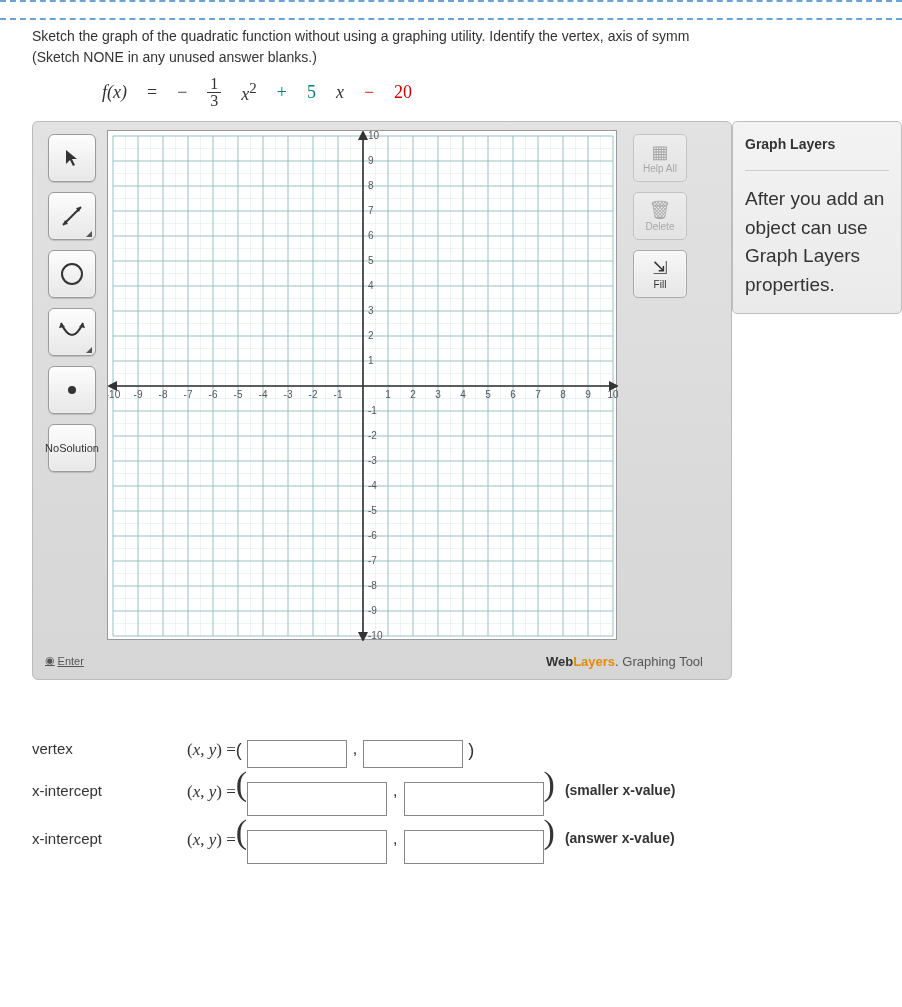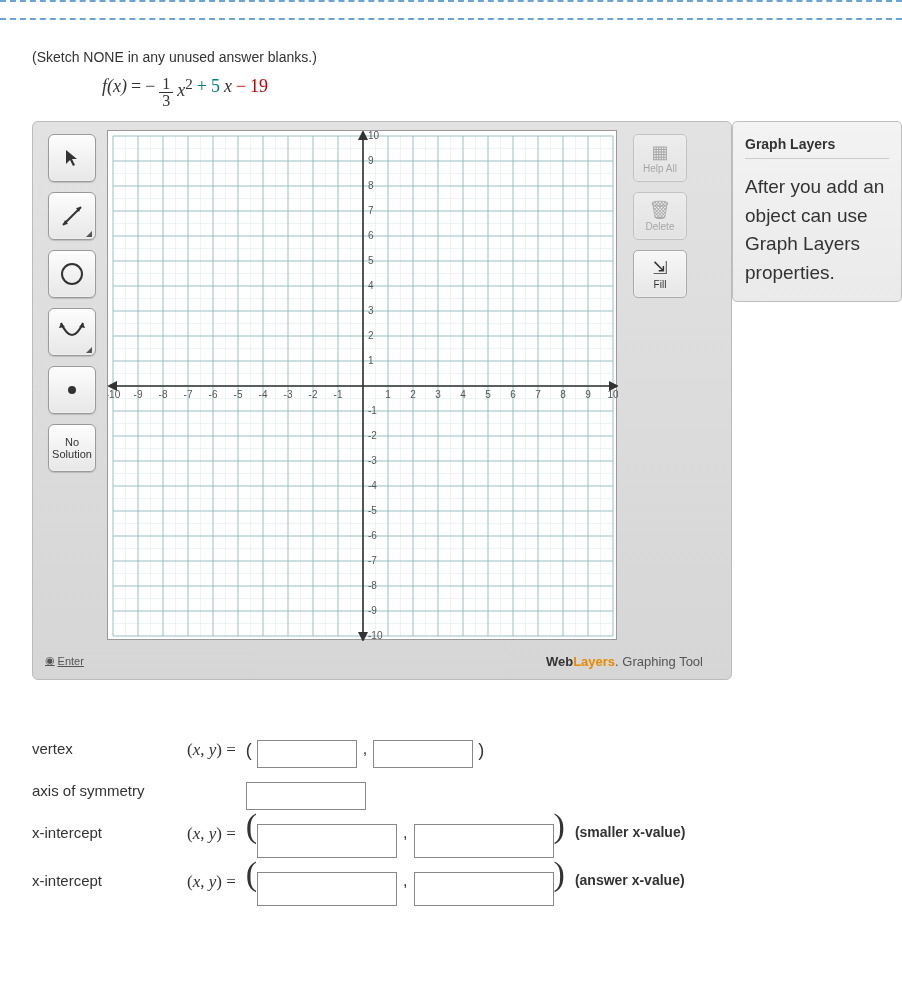--- a/index.html
+++ b/index.html
@@ -18,22 +18,22 @@
     margin: 0 0 6px 0;
   }
   .content { padding: 0 0 20px 32px; }
   .prompt { line-height: 1.5; margin-bottom: 8px; }
   .equation {
     font-family: "Times New Roman", serif;
     font-style: italic;
     font-size: 18px;
     margin: 6px 0 12px 70px;
     display: flex;
-    align-items: flex-start;
-    gap: 4px;
+    align-items: center;
+    gap: 20px;
   }
   .equation .roman { font-style: normal; }
   .frac {
     display: inline-flex;
     flex-direction: column;
     align-items: center;
     font-size: 16px;
     font-style: normal;
     line-height: 1;
     vertical-align: middle;
@@ -72,21 +72,21 @@
     width: 48px; height: 48px;
     border: 1px solid #9a9a9a;
     border-radius: 6px;
     background: linear-gradient(#fdfdfd,#e7e7e7);
     display: flex;
     align-items: center; justify-content: center;
     box-shadow: inset 0 0 2px #fff, 0 1px 1px rgba(0,0,0,.15);
     font-size: 22px; color:#333;
     cursor: pointer;
   }
-  .tool-btn.small-text { font-size:11px; line-height:1.1; text-align:center; flex-direction:column; }
+  .tool-btn.small-text { font-size:11px; line-height:1.1; text-align:center; flex-direction:row; }
   .tool-corner { position:absolute; right:4px; bottom:3px; width:0;height:0;border-left:6px solid transparent;border-bottom:6px solid #555;}
   .tool-wrap{position:relative;}
   .canvas {
     width: 510px; height: 510px;
     background: #fff;
     border: 1px solid #999;
     position: relative;
     margin-left: 4px;
   }
   .right-tools {
@@ -116,64 +116,64 @@
   }
   .footer-brand b{color:#333;}
   .footer-brand .orange{color:#e68a00; font-weight:bold;}
 
   .layers-panel {
     border:1px solid #bebebe; border-radius:5px;
     background: linear-gradient(#f3f3f3,#eaeaea);
     padding: 14px 12px; width: 170px; 
     margin-left: 0;
   }
-  .layers-title { font-weight:bold; font-size:14px; margin-bottom:6px;}
+  .layers-title { font-weight:bold; font-size:14px; margin-bottom:18px;}
   .layers-text { font-size:19px; line-height:1.5; color:#333;}
   
   .answers { margin-top: 60px; }
   .ans-row { display:flex; margin: 14px 0; }
   .ans-label { width: 155px; font-size:15px;}
-  .ans-expr { font-family:"Times New Roman",serif; font-style:italic; font-size:17px; margin-right:10px; white-space:nowrap;}
+  .ans-expr { font-family:"Times New Roman",serif; font-style:italic; font-size:17px; white-space:nowrap;}
   .ans-expr .rom{font-style:normal;}
   .ans-input {
     border:1px solid #888; height:28px; background:#fff;
     padding:2px 4px; font-size:14px;
   }
   .paren-big { font-size:34px; font-family:"Times New Roman",serif; line-height:0; position:relative; top:2px;}
   .hint { font-size:14px; margin-left:10px;font-weight:bold;}
   .sep { margin:0 6px; font-size:16px;}
 
   
   .tick { font: 10px Arial; fill:#555; }
 </style>
 </head>
 <body>
 
 <div class="top-dashed"></div>
 
 <div class="content">
   <div class="prompt">
-    <br>
+    <span>Sketch the graph of the quadratic function without using a graphing utility. Identify the vertex, axis of symm</span><br>
     <span>(Sketch NONE in any unused answer blanks.)</span>
   </div>
 
   <div class="equation">
     <span>f(x)</span>
     <span class="roman">=</span>
     <span class="roman">−</span>
     <span class="frac">
       <span class="num">1</span>
       <span class="den">3</span>
     </span>
     <span><span>x</span><sup class="roman">2</sup></span>
     <span class="roman eq-teal">+</span>
     <span class="roman eq-teal">5</span>
       <span>x</span>
     <span class="roman eq-red">−</span>
-    <span class="roman eq-red">19</span>
+    <span class="roman eq-red">20</span>
   </div>
 
   <div class="graph-wrap">
     <div class="graph-panel">
       <div class="graph-inner">
         <div class="left-tools">
           <div class="tool-wrap">
               <div class="tool-btn">
             <svg width="20" height="20" viewBox="0 0 20 20">
                   <path d="M4 2 L4 16 L8 12 L11 18 L13 17 L10 11 L15 11 Z" fill="#333"></path>
@@ -432,25 +432,20 @@
     <div class="ans-row">
       <div class="ans-label">vertex</div>
       <span class="ans-expr"><span class="rom">(</span>x<span class="rom">, </span>y<span class="rom">) = </span></span>
       <span class="rom" style="font-size:18px;">(&nbsp;</span>
       <input class="ans-input" style="width: 100px;">
       <span class="sep">,</span>
       <input class="ans-input" style="width: 100px;">
       <span class="rom" style="font-size:18px;">&nbsp;)</span>
     </div>
 
-    <div class="ans-row">
-      <div class="ans-label">axis of symmetry</div>
-      <span class="ans-expr" style="visibility:hidden;"><span class="rom">(</span>x<span class="rom">, </span>y<span class="rom">) = </span></span>
-      <input class="ans-input" style="width: 120px;">
-    </div>
 
     <div class="ans-row">
       <div class="ans-label">x-intercept</div>
       <span class="ans-expr"><span class="rom">(</span>x<span class="rom">, </span>y<span class="rom">) = </span></span>
       <span class="paren-big">(</span>
       <input class="ans-input" style="width: 140px; height: 34px;">
       <span class="sep">,</span>
       <input class="ans-input" style="width: 140px; height: 34px;">
       <span class="paren-big">)</span>
       <span class="hint">(smaller x-value)</span>

